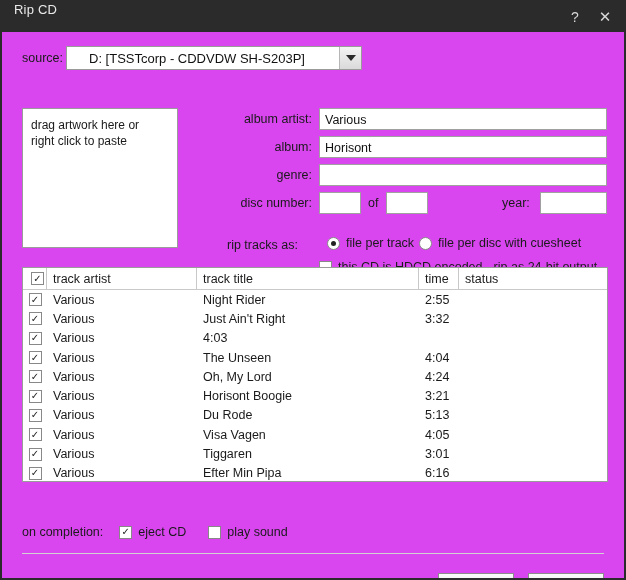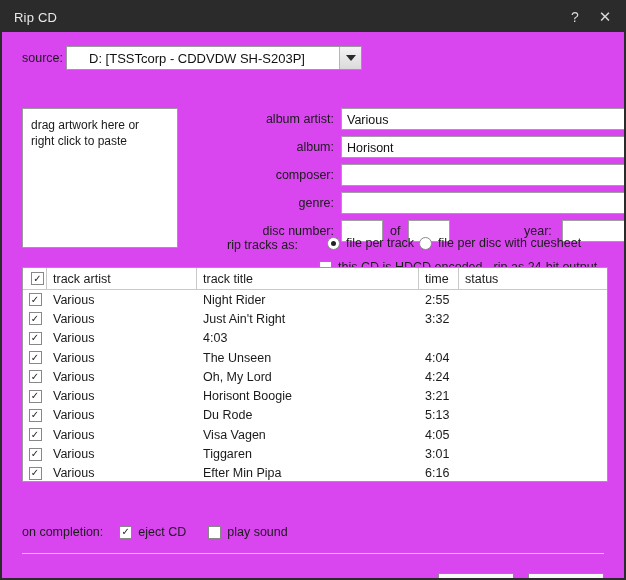--- a/index.html
+++ b/index.html
@@ -18,21 +18,21 @@
     background: #f0f0f0;
     border: 2px solid #2b2b2b;
     overflow: hidden;
   }
 
   
   .titlebar {
     height: 30px;
     background: #2b2b2b;
     display: flex;
-    align-items: center;
+    align-items: flex-start;
     position: relative;
   }
   .title-text {
     color: #e9e9e9;
     font-size: 13px;
     padding-left: 12px;
     letter-spacing: .2px;
   }
   .title-controls {
     position: absolute;
@@ -151,21 +151,21 @@
     box-sizing: border-box;
     padding: 8px 8px;
   }
   .artwork-text {
     font-size: 12px;
     color: #1a1a1a;
     line-height: 16px;
   }
 
   
-  .meta { position: absolute; left: 0; top: 76px; right: 0; padding-left: 22px; }
+  .meta { position: absolute; left: 0; top: 76px; right: 0; }
   .meta-row {
     position: relative;
     height: 28px;
   }
   .meta-row .lbl {
     position: absolute;
     right: 0;
     top: 4px;
   }
   .lbl-col {
@@ -377,24 +377,20 @@
       <div class="meta-row">
         <div class="lbl lbl-col">album artist:</div>
         <div class="txtbox meta-input">Various</div>
       </div>
 
       <div class="meta-row">
         <div class="lbl lbl-col">album:</div>
         <div class="txtbox meta-input">Horisont</div>
       </div>
 
-      <div class="meta-row">
-        <div class="lbl lbl-col">composer:</div>
-        <div class="txtbox meta-input"></div>
-      </div>
 
       <div class="meta-row">
         <div class="lbl lbl-col">genre:</div>
         <div class="txtbox meta-input"></div>
       </div>
 
       <div class="meta-row">
         <div class="lbl lbl-col">disc number:</div>
         <div class="txtbox small-input" style="left:317px;"></div>
         <div class="lbl of-lbl">of</div>

